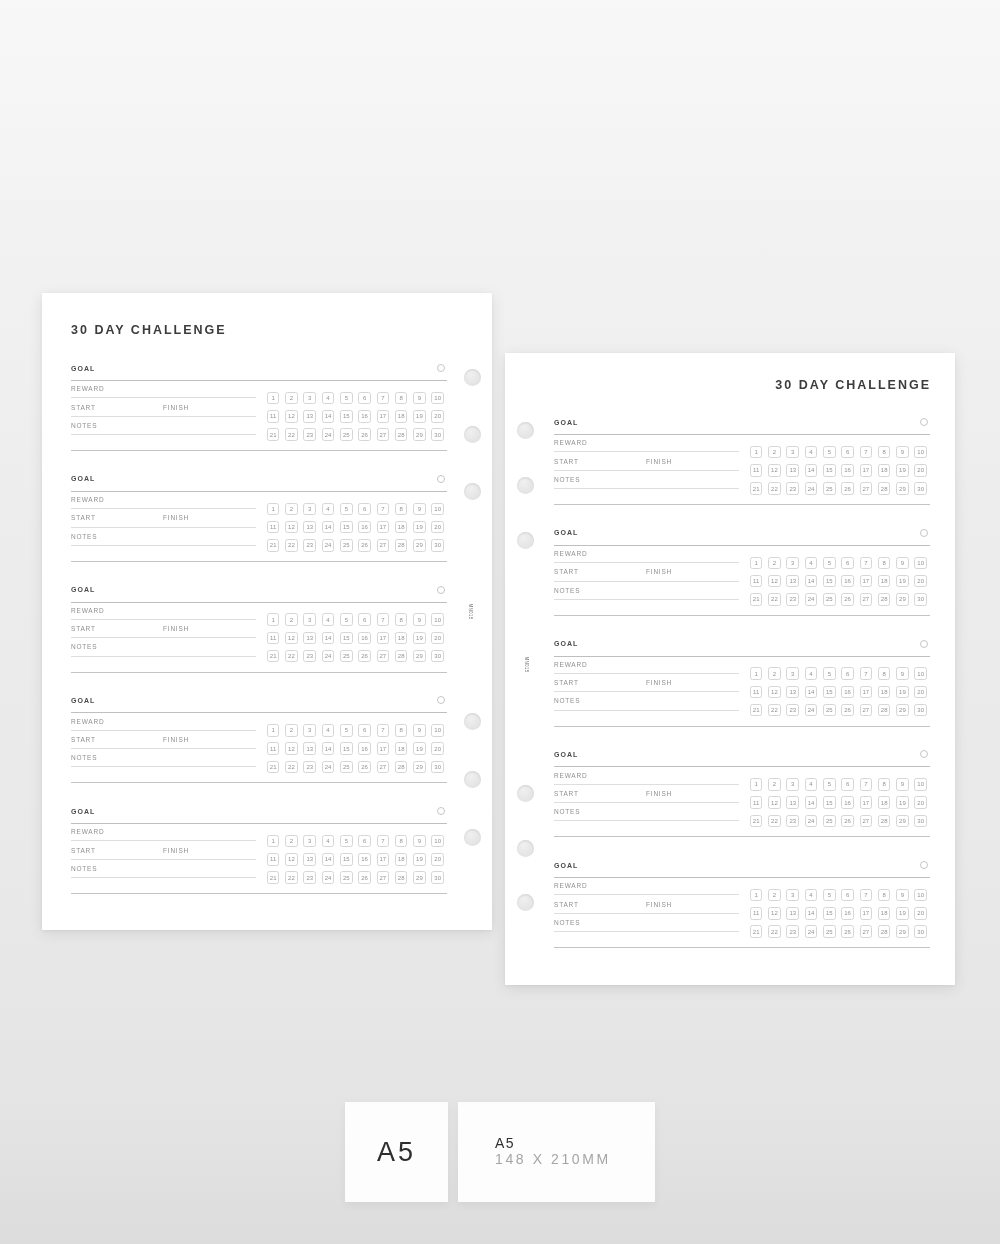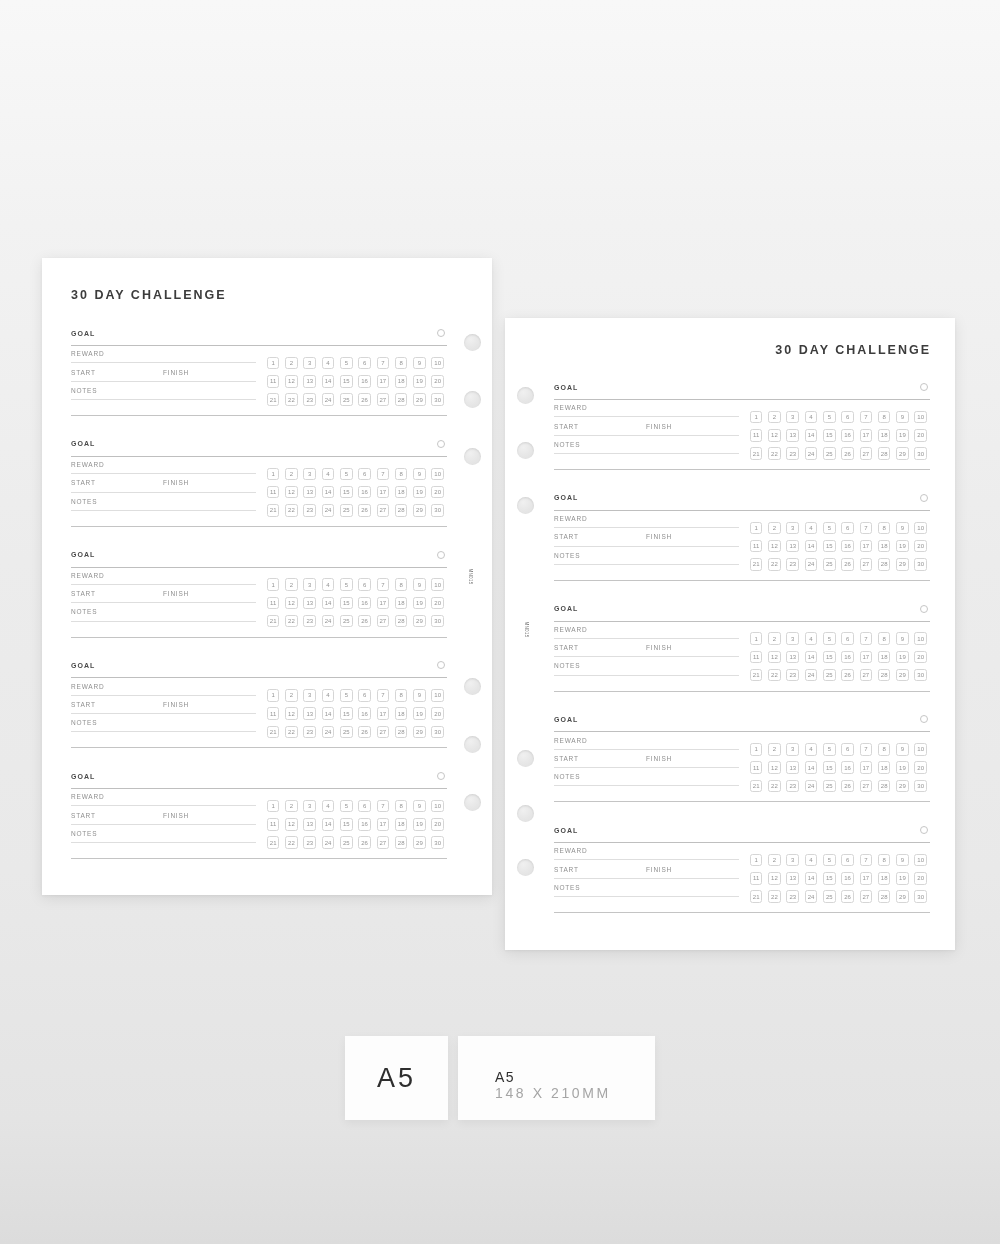--- a/index.html
+++ b/index.html
@@ -4,20 +4,21 @@
 <style>
   html,body{margin:0;padding:0;}
   body{
     width:1000px;height:1244px;position:relative;overflow:hidden;
     font-family:"Liberation Sans", sans-serif;
     background:linear-gradient(180deg,#f8f8f8 0%,#f2f2f2 18%,#ececec 45%,#e9e9e9 70%,#e4e4e4 90%,#dcdcdc 100%);
   }
   .page{
     position:absolute;width:450px;background:#ffffff;
     box-shadow:0 3px 14px rgba(0,0,0,0.09), 0 1px 3px rgba(0,0,0,0.05);
+    margin-top:35px;
   }
   .page-left{left:42px;top:258px;height:637px;}
   .page-right{left:505px;top:318px;height:632px;}
   .page-title{
     position:absolute;font-size:12.5px;font-weight:bold;letter-spacing:2px;
     color:#3c3c3c;white-space:nowrap;
   }
   .page-left  .page-title{left:29px;top:30px;}
   .page-right .page-title{right:24px;top:25px;text-align:right;}
   .sections{position:absolute;width:376px;}
@@ -48,21 +49,21 @@
     background:radial-gradient(circle at 38% 32%,#f0f0f0 0%,#e6e6e6 55%,#dfdfdf 100%);
     box-shadow:inset 0 1px 2px rgba(0,0,0,0.10);
   }
   .side-code{
     position:absolute;width:20px;text-align:center;font-size:6px;letter-spacing:0.4px;color:#6f6f6f;
     transform:rotate(90deg) scale(0.75);white-space:nowrap;
   }
   .page-left  .side-code{left:418px;top:315px;}
   .page-right .side-code{left:11px;top:308px;}
   .badge-card{
-    position:absolute;top:1036px;height:84px;background:#fdfdfd;
+    position:absolute;top:1102px;height:100px;background:#fdfdfd;
     box-shadow:0 3px 9px rgba(0,0,0,0.055);box-sizing:border-box;
   }
   .badge-square{
     left:345px;width:103px;display:flex;align-items:center;justify-content:center;
     font-size:27px;letter-spacing:3px;color:#2e2e2e;
   }
   .badge-detail{left:458px;width:197px;padding:33px 0 0 37px;}
   .detail-title{font-size:14px;letter-spacing:1.5px;color:#2f2f2f;}
   .detail-size{font-size:14px;letter-spacing:2.6px;color:#a5a5a5;white-space:nowrap;}
 </style>

